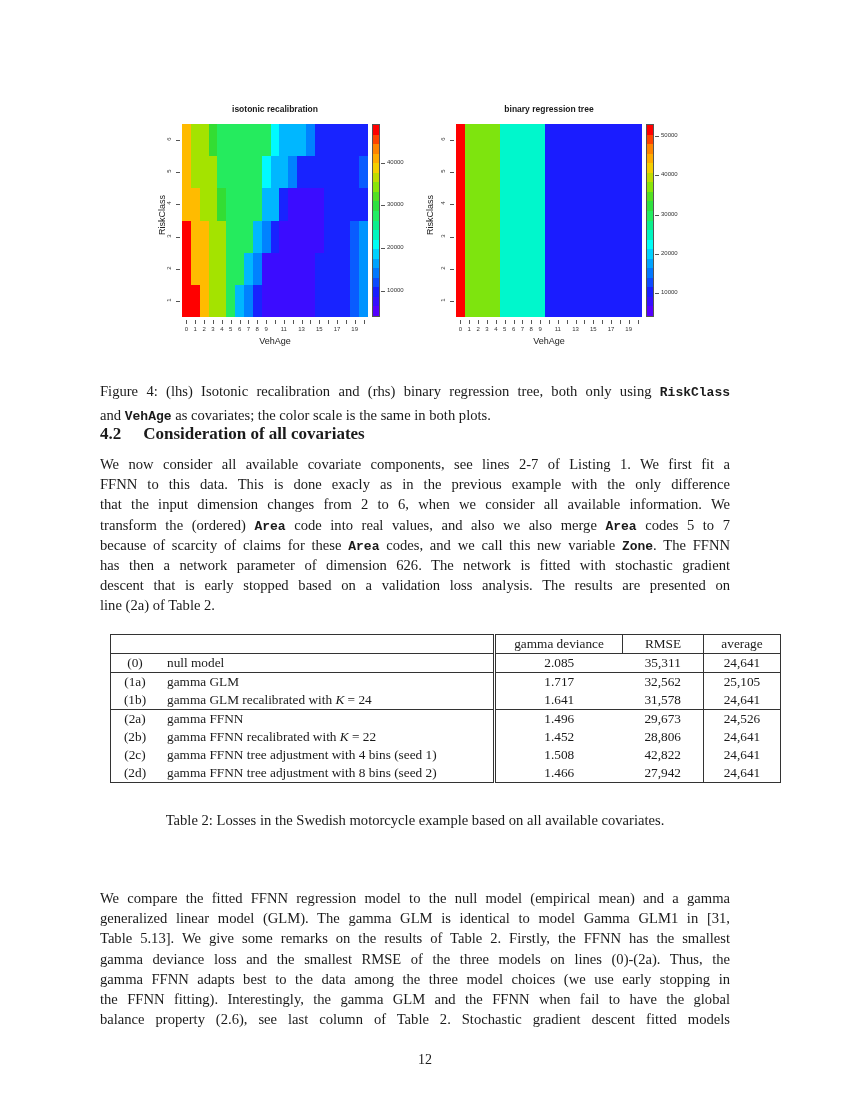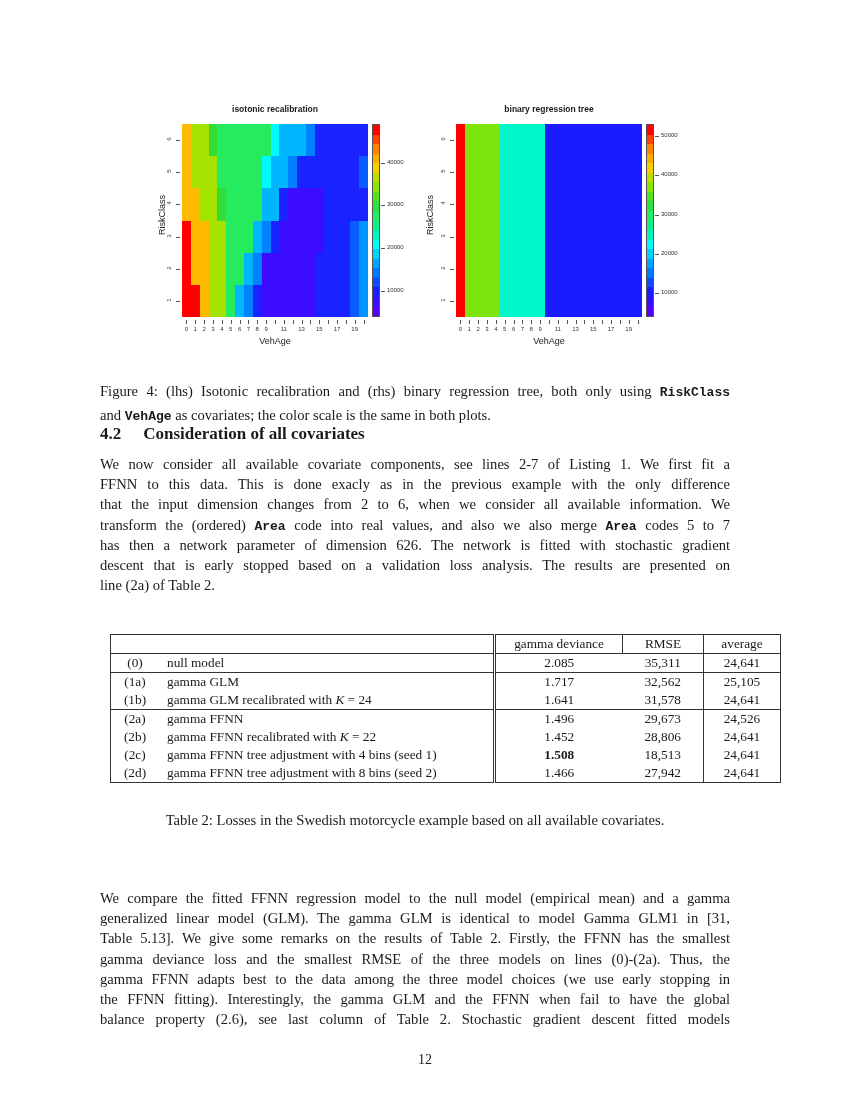--- a/index.html
+++ b/index.html
@@ -415,20 +415,21 @@
 
 <div class="section" style="top:424px;">
   <span>4.2</span><span style="display:inline-block; width:22px;"></span><span>Consideration of all covariates</span>
 </div>
 
 <div class="para" id="para1" style="top:454px;">
     <span class="line"><span>We now consider all available covariate components, see lines 2-7 of Listing 1.  We first fit a</span></span>
     <span class="line"><span>FFNN to this data.  This is done exacly as in the previous example with the only difference</span></span>
     <span class="line"><span>that the input dimension changes from 2 to 6, when we consider all available information.  We</span></span>
     <span class="line"><span>transform the (ordered) </span><code>Area</code><span> code into real values, and also we also merge </span><code>Area</code><span> codes 5 to 7</span></span>
+    <span class="line"><span>because of scarcity of claims for these </span><code>Area</code><span> codes, and we call this new variable </span><code>Zone</code><span>.  The FFNN</span></span>
     <span class="line"><span>has then a network parameter of dimension 626.  The network is fitted with stochastic gradient</span></span>
     <span class="line"><span>descent that is early stopped based on a validation loss analysis.  The results are presented on</span></span>
     <span class="line last"><span>line (2a) of Table 2.</span></span>
   </div>
 
 <table class="results">
   <tbody id="table-body">
       <tr>
         <td style="border-top: 1px solid rgb(51, 51, 51); border-bottom: 1px solid rgb(51, 51, 51); width: 32px; text-align: left; border-left: 1px solid rgb(51, 51, 51);"></td>
         <td style="border-top: 1px solid rgb(51, 51, 51); border-bottom: 1px solid rgb(51, 51, 51); width: 318px; text-align: left; border-right: 3px double rgb(51, 51, 51);"></td>
@@ -467,22 +468,22 @@
       <tr>
         <td style="text-align: center; border-left: 1px solid rgb(51, 51, 51);">(2b)</td>
         <td style="text-align: left; border-right: 3px double rgb(51, 51, 51);">gamma FFNN recalibrated with <i>K</i> = 22</td>
         <td style="text-align: center;">1.452</td>
         <td style="text-align: center; border-right: 1px solid rgb(51, 51, 51);">28,806</td>
         <td style="text-align: center; border-right: 1px solid rgb(51, 51, 51);">24,641</td>
       </tr>
       <tr>
         <td style="text-align: center; border-left: 1px solid rgb(51, 51, 51);">(2c)</td>
         <td style="text-align: left; border-right: 3px double rgb(51, 51, 51);">gamma FFNN tree adjustment with 4 bins (seed 1)</td>
-        <td style="text-align: center; font-weight: bold;">1.508</td>
-        <td style="text-align: center; border-right: 1px solid rgb(51, 51, 51);">18,513</td>
+        <td style="text-align: center;">1.508</td>
+        <td style="text-align: center; border-right: 1px solid rgb(51, 51, 51);">42,822</td>
         <td style="text-align: center; border-right: 1px solid rgb(51, 51, 51);">24,641</td>
       </tr>
       <tr>
         <td style="text-align: center; border-left: 1px solid rgb(51, 51, 51); border-bottom: 1px solid rgb(51, 51, 51);">(2d)</td>
         <td style="text-align: left; border-right: 3px double rgb(51, 51, 51); border-bottom: 1px solid rgb(51, 51, 51);">gamma FFNN tree adjustment with 8 bins (seed 2)</td>
         <td style="text-align: center; border-bottom: 1px solid rgb(51, 51, 51);">1.466</td>
         <td style="text-align: center; border-right: 1px solid rgb(51, 51, 51); border-bottom: 1px solid rgb(51, 51, 51);">27,942</td>
         <td style="text-align: center; border-right: 1px solid rgb(51, 51, 51); border-bottom: 1px solid rgb(51, 51, 51);">24,641</td>
       </tr>
     </tbody>

